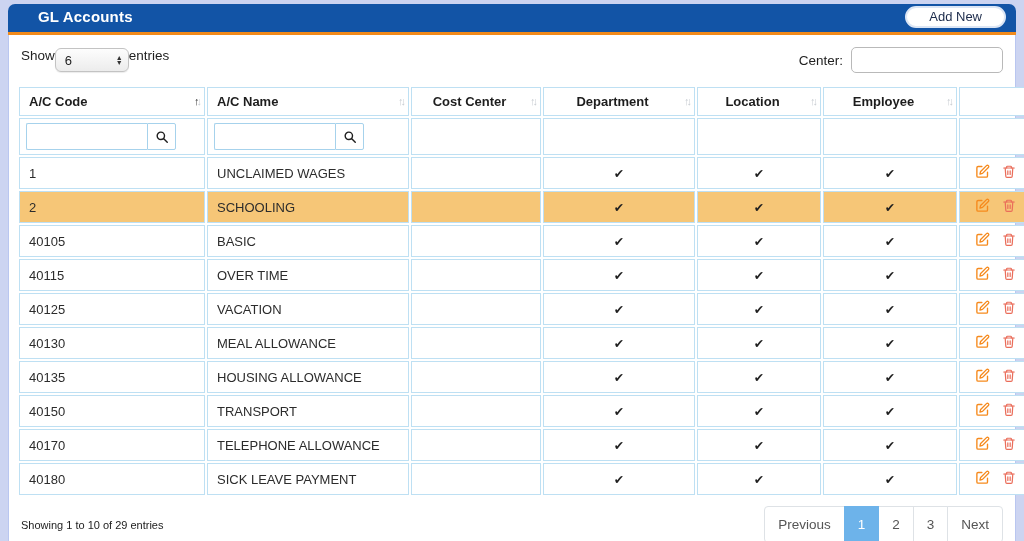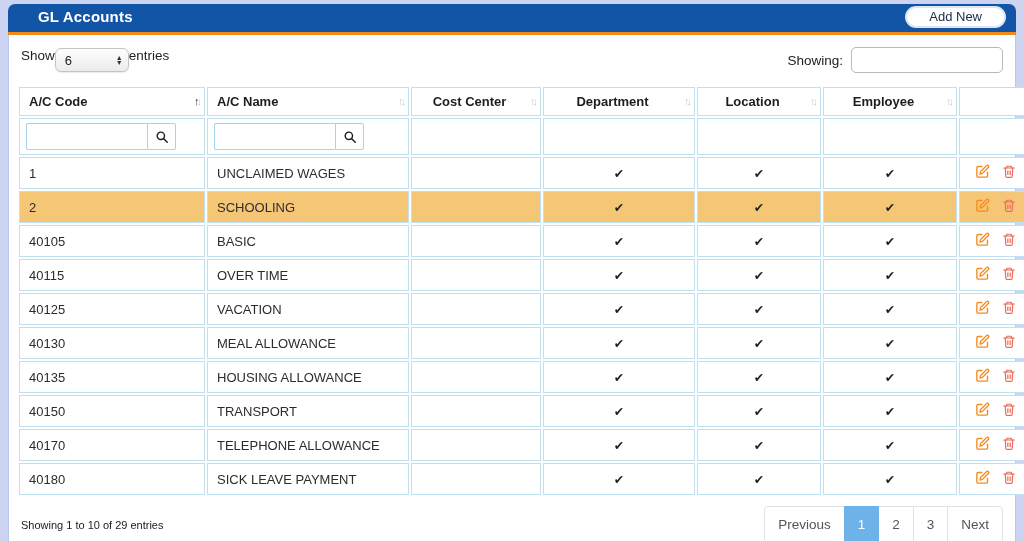--- a/index.html
+++ b/index.html
@@ -186,21 +186,21 @@
         <div class="select-box">
           <span>6</span>
           <span class="select-arrows">
               <span>▲</span>
               <span>▼</span>
             </span>
         </div>
         <span>entries</span>
       </div>
       <div class="search-wrap">
-        <span>Showing:</span>
+        <span>Center:</span>
         <input class="search-input" type="text" value="" style="">
       </div>
     </div>
 
     <table class="gl">
       <colgroup id="gl-colgroup">
           <col style="width: 186px;">
           <col style="width: 202px;">
           <col style="width: 130px;">
           <col style="width: 152px;">

